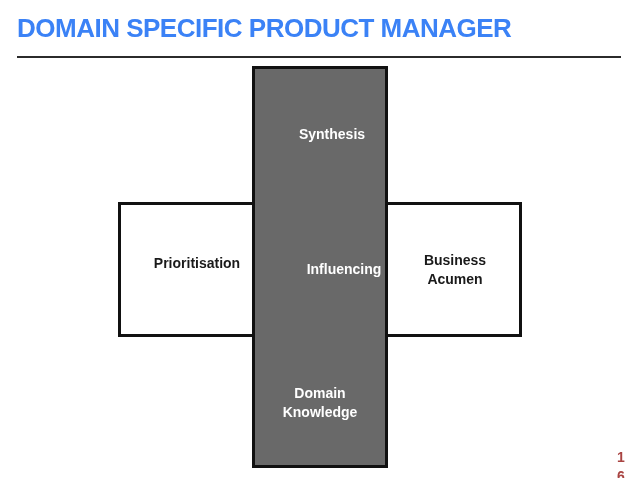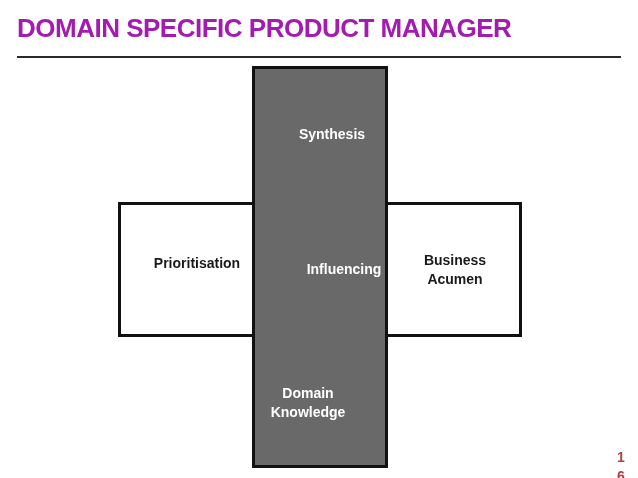--- a/index.html
+++ b/index.html
@@ -11,21 +11,21 @@
     overflow: hidden;
     font-family: "Liberation Sans", sans-serif;
   }
   .slide-title {
     position: absolute;
     left: 17px;
     top: 13px;
     font-size: 26px;
     font-weight: bold;
     letter-spacing: -0.5px;
-    color: #a21caf;
+    color: #3b82f6;
     white-space: nowrap;
   }
   .title-rule {
     position: absolute;
     left: 17px;
     top: 56px;
     width: 604px;
     height: 2px;
     background: #2b2b2b;
   }
@@ -63,21 +63,21 @@
     font-weight: bold;
     font-size: 14px;
     line-height: 1.3;
     box-sizing: border-box;
     padding-left: 24px;
   }
   .label.on-gray { color: #ffffff; }
   .label.on-white { color: #1a1a1a; }
   .label-top    { left: 252px; top: 66px;  width: 136px; height: 136px; }
   .label-center { left: 252px; top: 202px; width: 136px; height: 135px; margin-left: 12px; }
-  .label-bottom { left: 240px; top: 337px; width: 136px; height: 131px; padding: 0 37px; }
+  .label-bottom { left: 252px; top: 337px; width: 136px; height: 131px; padding: 0 37px; }
   .label-left   { left: 118px; top: 196px; width: 134px; height: 135px; }
   .label-right  { left: 388px; top: 202px; width: 134px; height: 135px; padding: 0 39px; }
   .page-number {
     position: absolute;
     top: 448px;
     right: 9px;
     width: 16px;
     z-index: 4;
     text-align: center;
     font-size: 14px;

